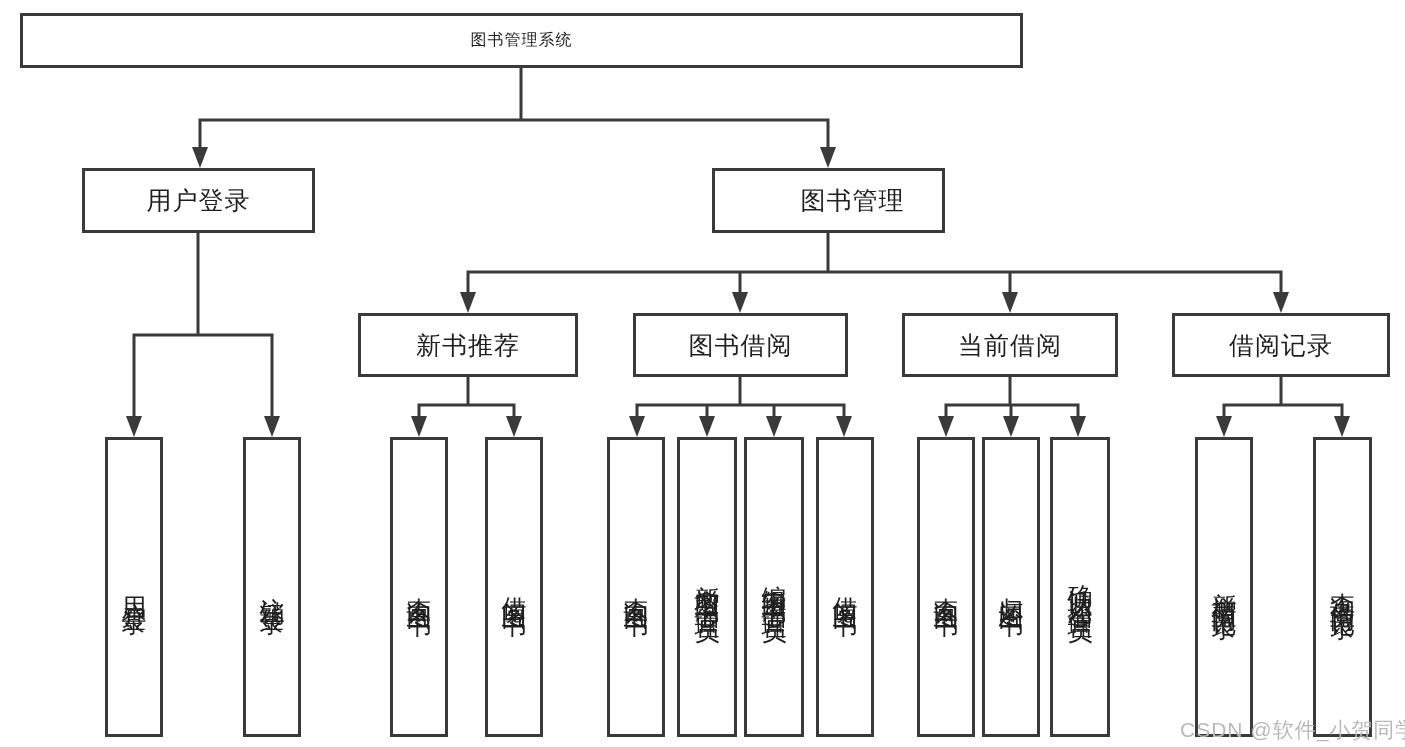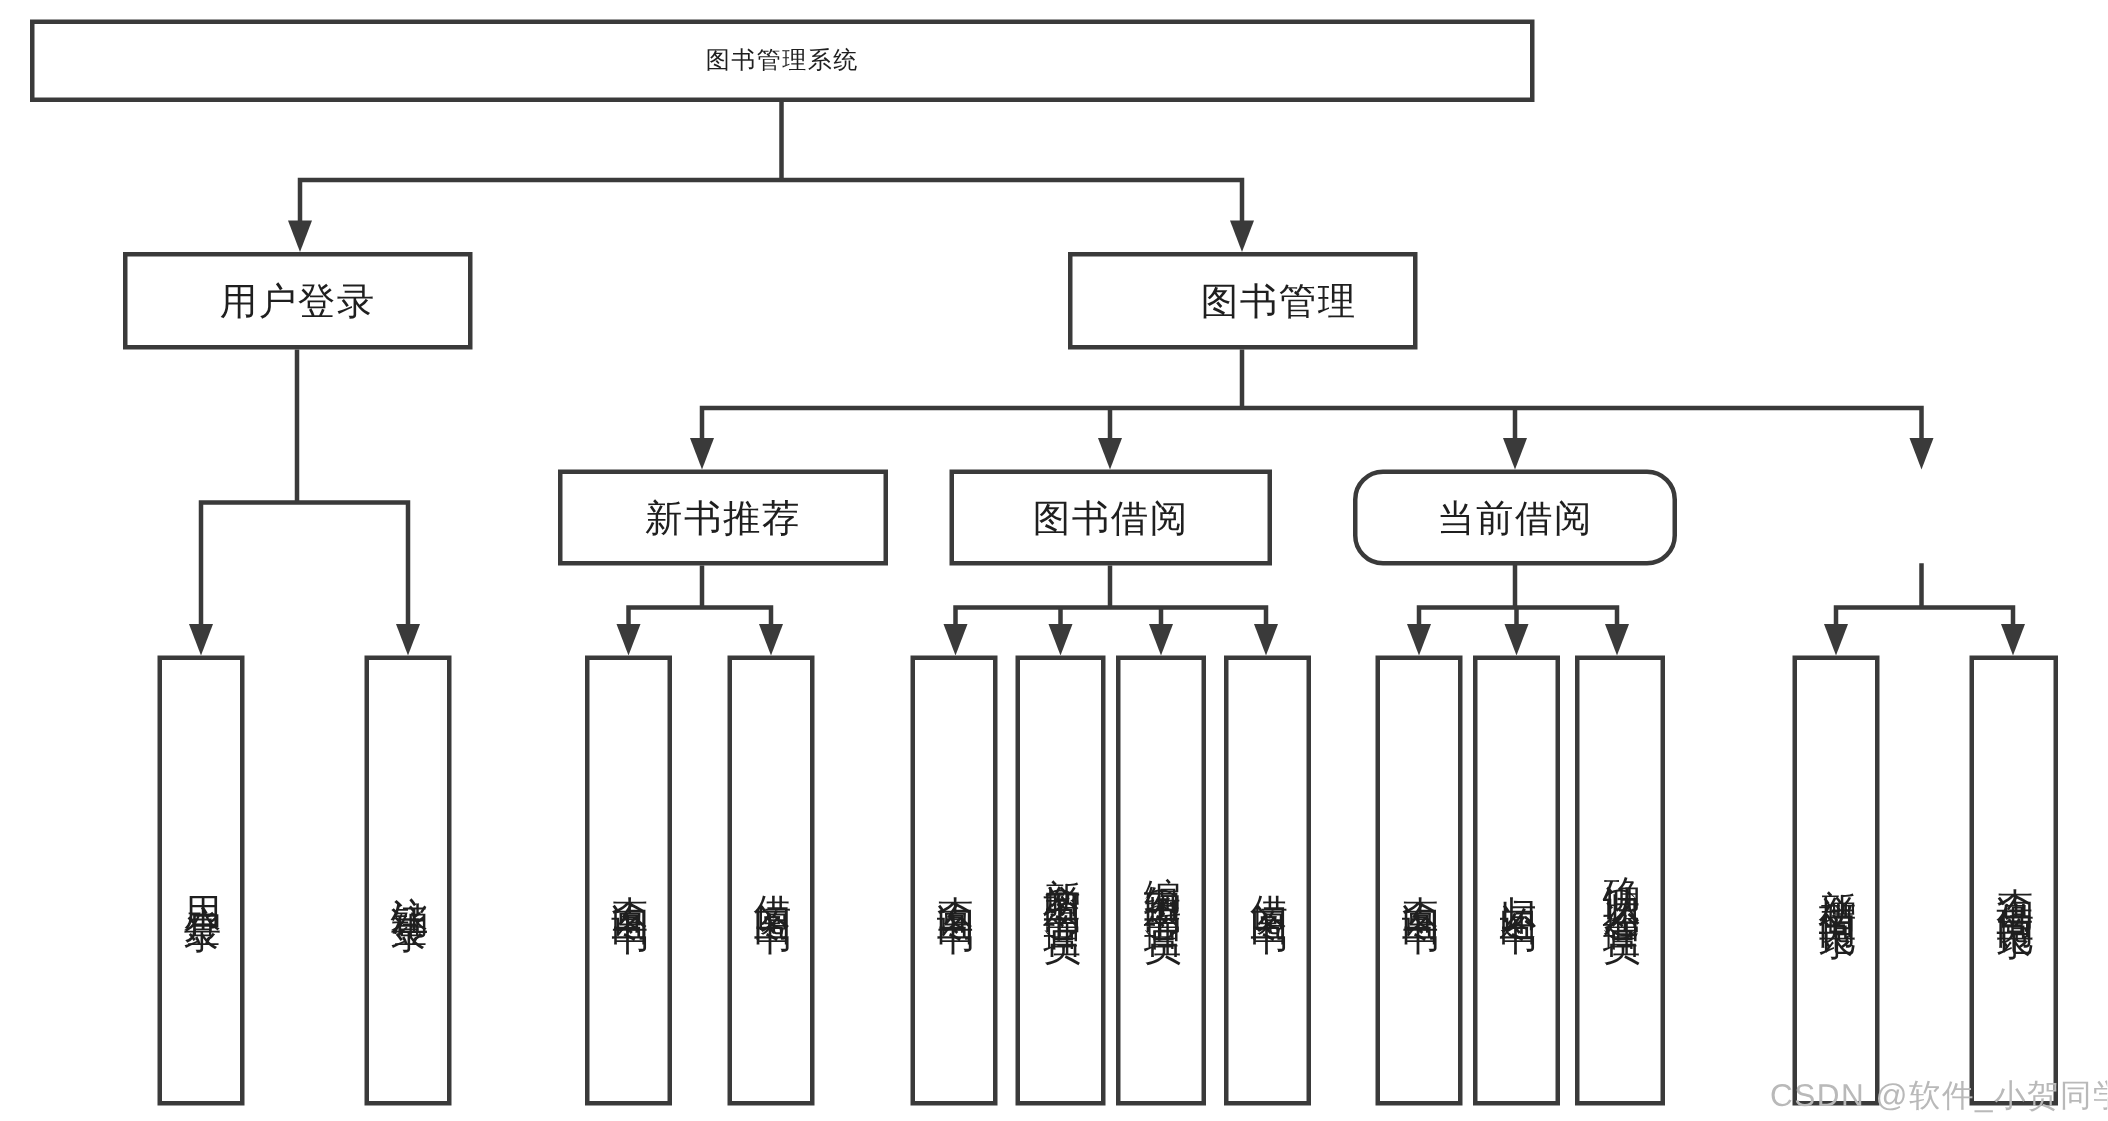--- a/index.html
+++ b/index.html
@@ -75,23 +75,24 @@
     <polygon points="1070,416 1086,416 1078,437"></polygon>
     <polygon points="1216,416 1232,416 1224,437"></polygon>
     <polygon points="1334,416 1350,416 1342,437"></polygon>
   </svg>
 
   <div class="box root">图书管理系统</div>
 
   <div class="box lvl2" style="left:82px;">用户登录</div>
   <div class="box lvl2" style="left:712px;padding-left:48px;">图书管理</div>
 
-  <div class="box lvl3" style="left:372px;width:220px;text-align:center;">新书推荐</div>
+  <div class="box lvl3" style="left:358px;width:220px;text-align:center;">新书推荐</div>
   <div class="box lvl3" style="left:633px;width:215px;">图书借阅</div>
-  <div class="box lvl3" style="left:902px;width:216px;border-radius:20px;">当前借阅</div>
+  <div class="box lvl3" style="left:902px;width:216px;">当前借阅</div>
+  <div class="box lvl3" style="left:1172px;width:218px;">借阅记录</div>
 
   <div class="box vbox" style="left:105px;">
     <span class="vtext">用户登录</span>
   </div>
   <div class="box vbox" style="left:243px;">
     <span class="vtext">注销登录</span>
   </div>
 
   <div class="box vbox" style="left:390px;">
     <span class="vtext">查询图书</span>

